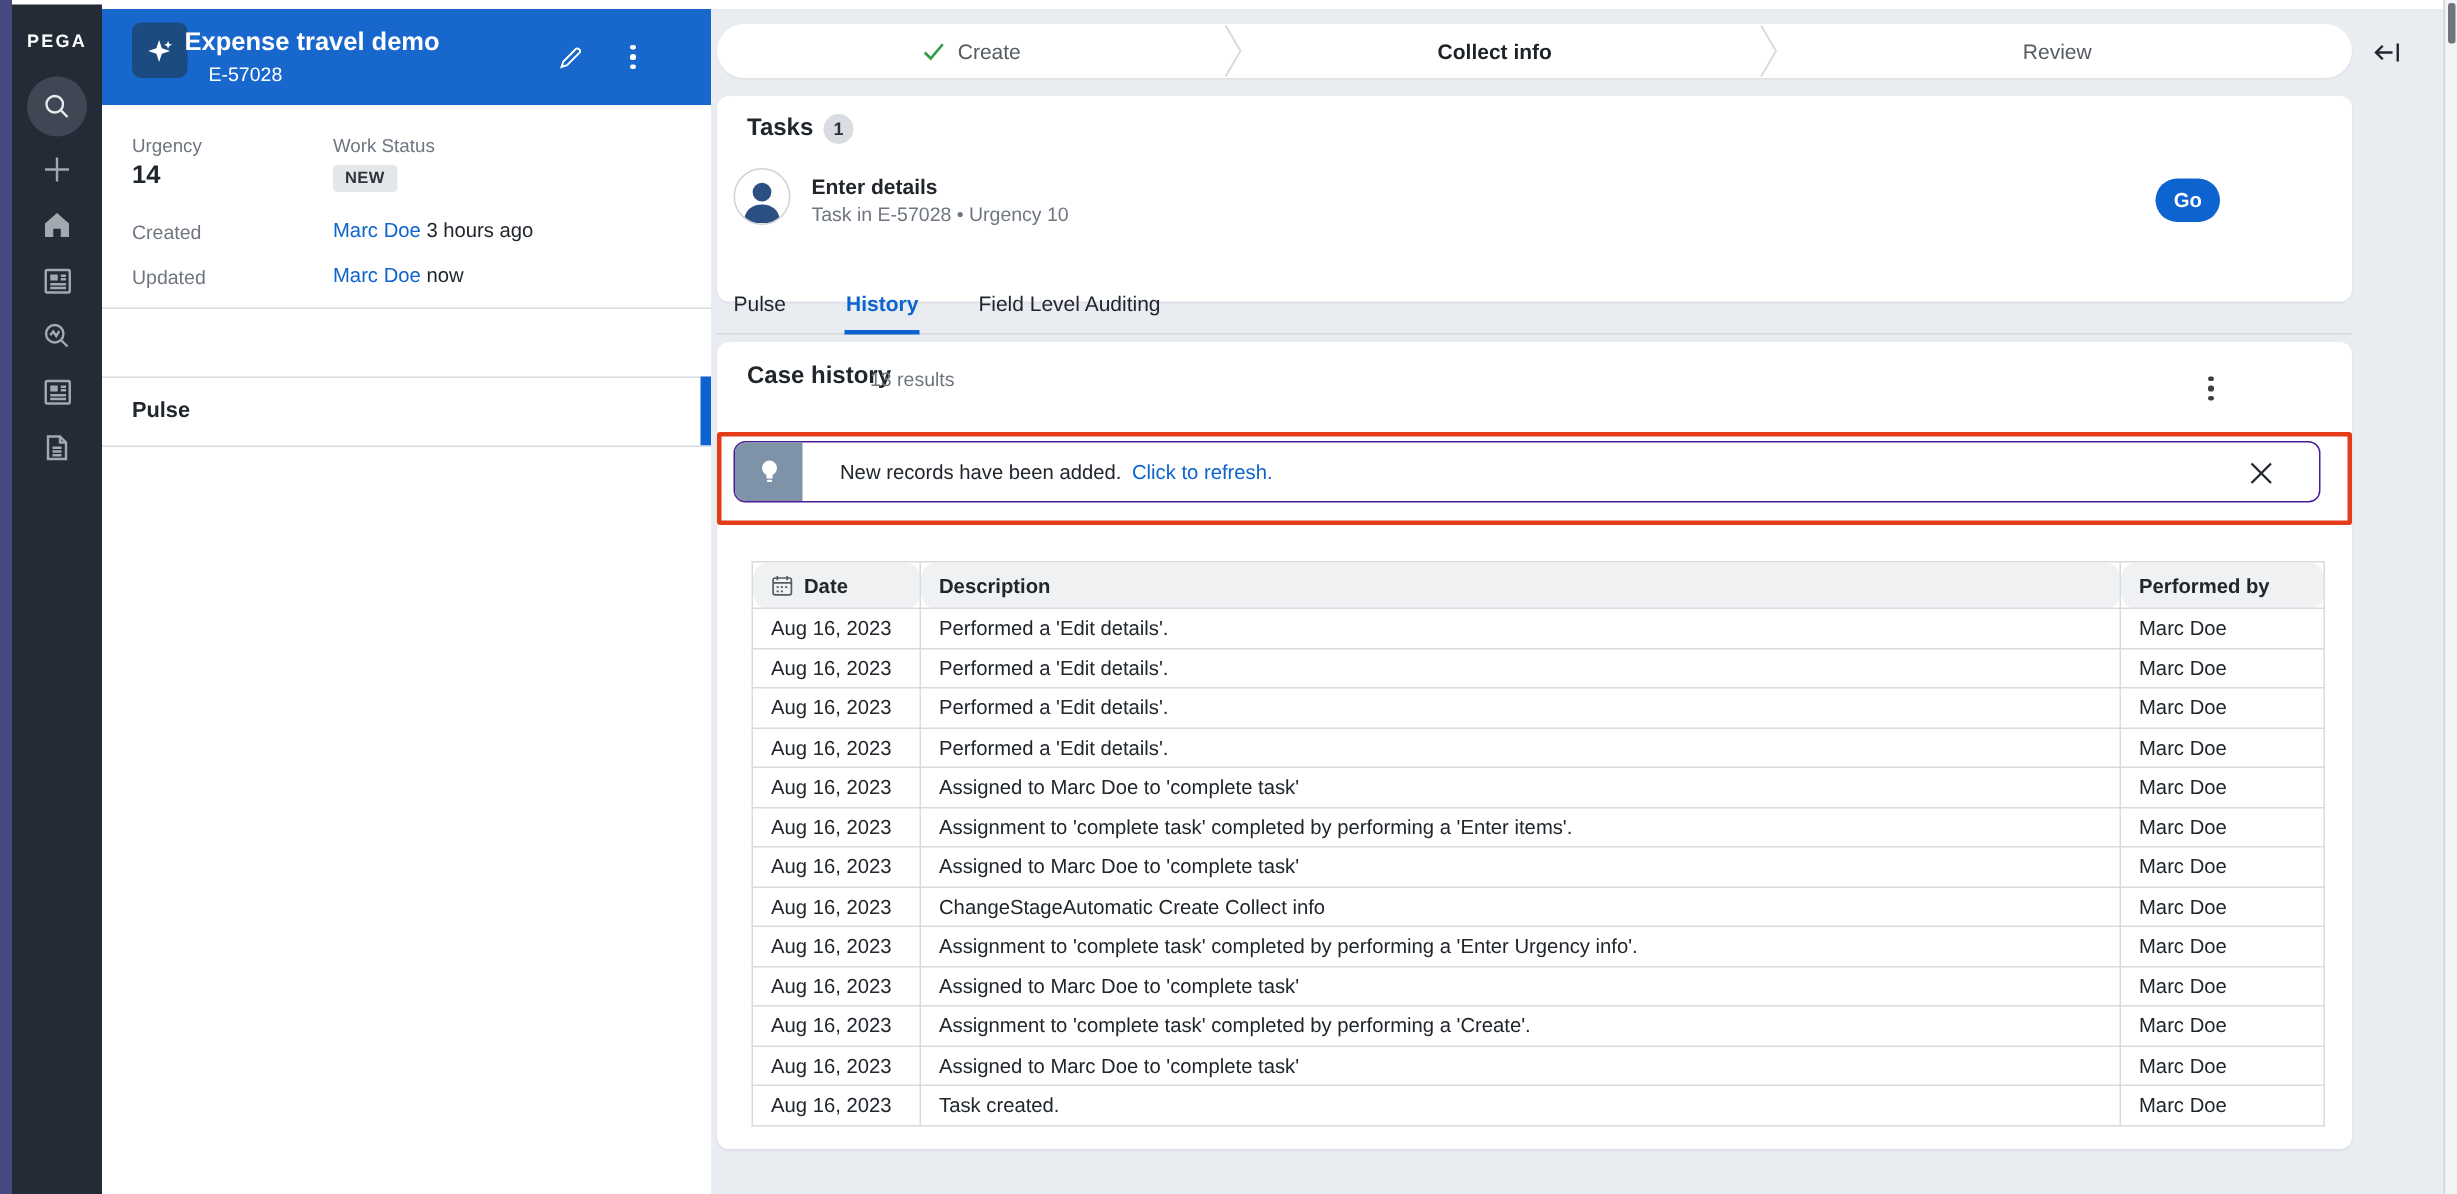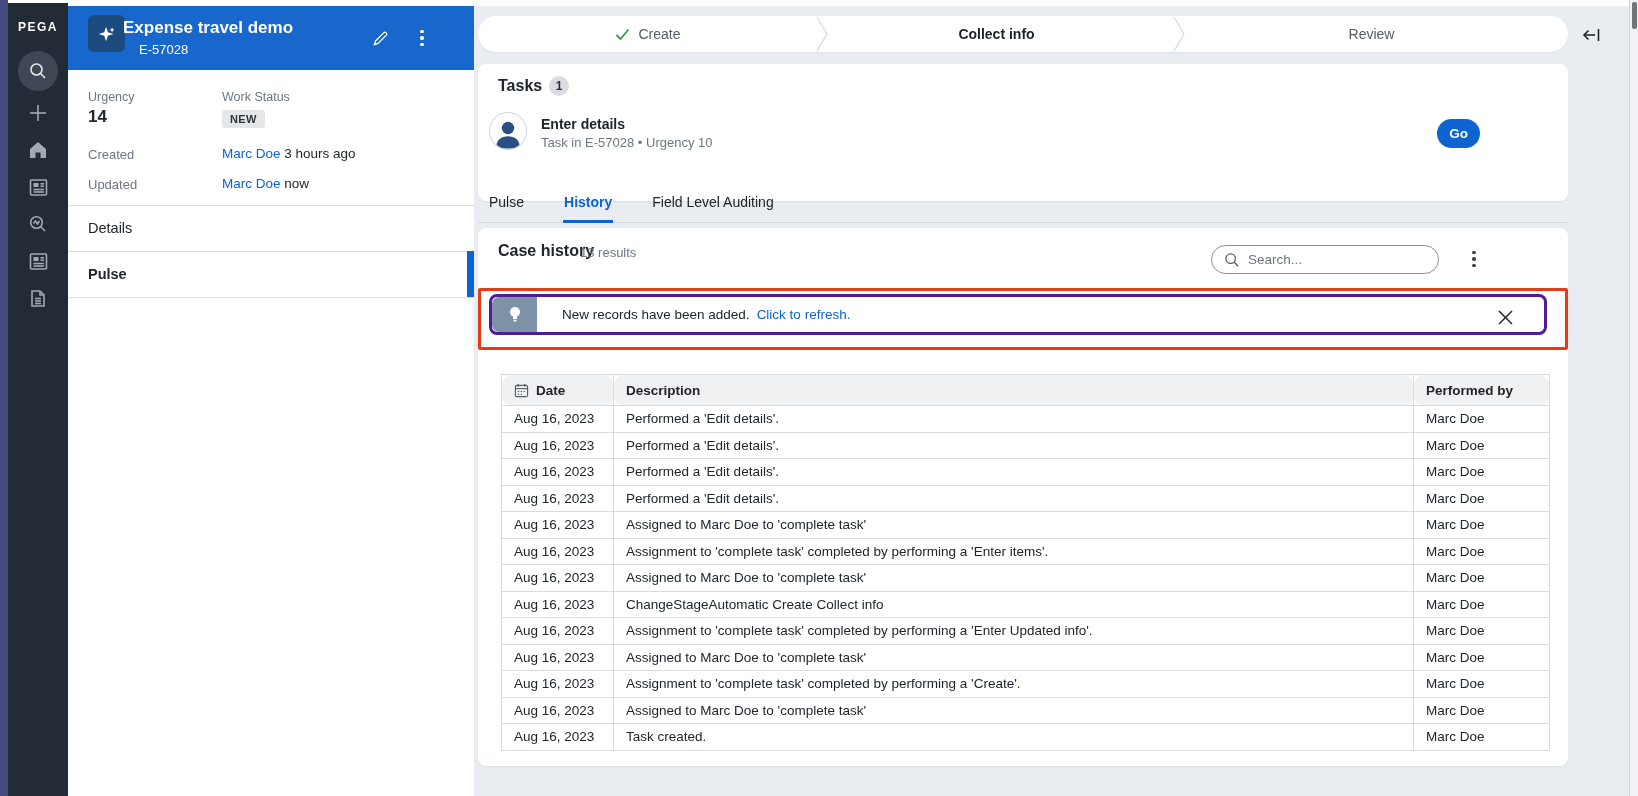--- a/index.html
+++ b/index.html
@@ -63,21 +63,21 @@
   .hist-card { left:4px; top:222px; width:1090px; height:538px; }
   .hist-title { position:absolute; left:20px; top:14px; font-size:16px; font-weight:bold; }
   .hist-results { position:absolute; left:102px; top:17px; font-size:13px; color:#6f7680; }
   .search-box { position:absolute; left:733px; top:17px; width:228px; height:29px; border:1px solid #8a9098; border-radius:15px; display:flex; align-items:center; gap:8px; padding-left:12px; background:#fff; }
   .search-box input { border:none; outline:none; font-size:13.5px; font-family:inherit; color:#20262c; width:170px; background:transparent; }
   .search-box input::placeholder { color:#6f7680; }
   .hist-kebab { position:absolute; left:984px; top:19px; width:24px; height:24px; display:flex; align-items:center; justify-content:center; cursor:pointer; }
 
   
   .highlight-rect { position:absolute; left:0px; top:60px; width:1090px; height:62px; border:3px solid #e43b19; border-radius:2px; pointer-events:none; z-index:5; }
-  .banner { position:absolute; left:11px; top:66px; width:1058px; height:41px; background:#fff; border:3px solid #4c1d95; border-radius:8px; display:flex; align-items:center; }
+  .banner { position:absolute; left:11px; top:66px; width:1058px; height:41px; background:#fff; border:1px solid #4c1d95; border-radius:8px; display:flex; align-items:center; }
   .banner-left { width:45px; height:100%; background:#7e93a8; border-radius:7px 0 0 7px; display:flex; align-items:center; justify-content:center; }
   .banner-text { margin-left:25px; font-size:13.5px; }
   .banner-link { margin-left:7px; font-size:13.5px; color:#0d63cf; cursor:pointer; }
   .banner-close { position:absolute; right:30px; top:12px; width:17px; height:17px; cursor:pointer; }
 
   
   .hist-table { position:absolute; left:23px; top:146px; border-collapse:collapse; font-size:13.5px; }
   .hist-table th, .hist-table td { border:1px solid #d9dcdf; text-align:left; font-weight:normal; }
   .hist-table th { background:#f0f1f2; font-weight:bold; height:31px; padding:0 0 0 12px;border-radius:11px; }
   .hist-table td { height:26.5px; padding:0 0 0 12px; background:#fff; }
@@ -183,21 +183,20 @@
     <div class="abs" style="left:20px; top:101px; font-size:17px; font-weight:bold">14</div>
     <div class="abs lbl" style="left:154px; top:84px">Work Status</div>
     <div class="abs" style="left:154px; top:103px"><span class="badge-status">NEW</span></div>
 
     <div class="abs lbl" style="left:20px; top:141px; font-size:13px">Created</div>
     <div class="abs" style="left:154px; top:140px; font-size:13.5px"><span class="link">Marc Doe</span><span> 3 hours ago</span></div>
     <div class="abs lbl" style="left:20px; top:171px; font-size:13px">Updated</div>
     <div class="abs" style="left:154px; top:170px; font-size:13.5px"><span class="link">Marc Doe</span><span> now</span></div>
 
     <div class="panel-divider" style="top:199px"></div>
-    <div class="panel-nav-item" style="top:199px">Details</div>
     <div class="panel-divider" style="top:245px"></div>
     <div class="panel-nav-item active" style="top:245px">Pulse</div>
     <div class="nav-active-bar"></div>
     <div class="panel-divider" style="top:291px"></div>
   </div>
 
   <div class="abs main">
 
     <div class="abs stage-bar">
       <div class="stage" style="width:340px">
@@ -245,27 +244,20 @@
     <div class="abs tabs">
       <div class="tab">Pulse</div>
       <div class="tab active">History</div>
       <div class="tab">Field Level Auditing</div>
     </div>
 
     <div class="card hist-card">
       <div class="hist-title">Case history</div>
       <div class="hist-results">13 results</div>
 
-      <div class="search-box">
-        <svg width="16" height="16" viewBox="0 0 18 18" stroke="#565c63" stroke-width="1.5" fill="none">
-            <circle cx="7.5" cy="7.5" r="5.3"></circle>
-            <line x1="11.6" y1="11.6" x2="16" y2="16"></line>
-          </svg>
-        <input type="text" placeholder="Search..." style="">
-      </div>
       <div class="hist-kebab">
         <div class="kebab dark">
             <i></i>
             <i></i>
             <i></i>
           </div>
       </div>
 
       <div class="highlight-rect"></div>
 
@@ -346,21 +338,21 @@
               <td>Assigned to Marc Doe to 'complete task'</td>
               <td>Marc Doe</td>
             </tr>
             <tr>
               <td>Aug 16, 2023</td>
               <td>ChangeStageAutomatic Create Collect info</td>
               <td>Marc Doe</td>
             </tr>
             <tr>
               <td>Aug 16, 2023</td>
-              <td>Assignment to 'complete task' completed by performing a 'Enter Updated info'.</td>
+              <td>Assignment to 'complete task' completed by performing a 'Enter Urgency info'.</td>
               <td>Marc Doe</td>
             </tr>
             <tr>
               <td>Aug 16, 2023</td>
               <td>Assigned to Marc Doe to 'complete task'</td>
               <td>Marc Doe</td>
             </tr>
             <tr>
               <td>Aug 16, 2023</td>
               <td>Assignment to 'complete task' completed by performing a 'Create'.</td>

